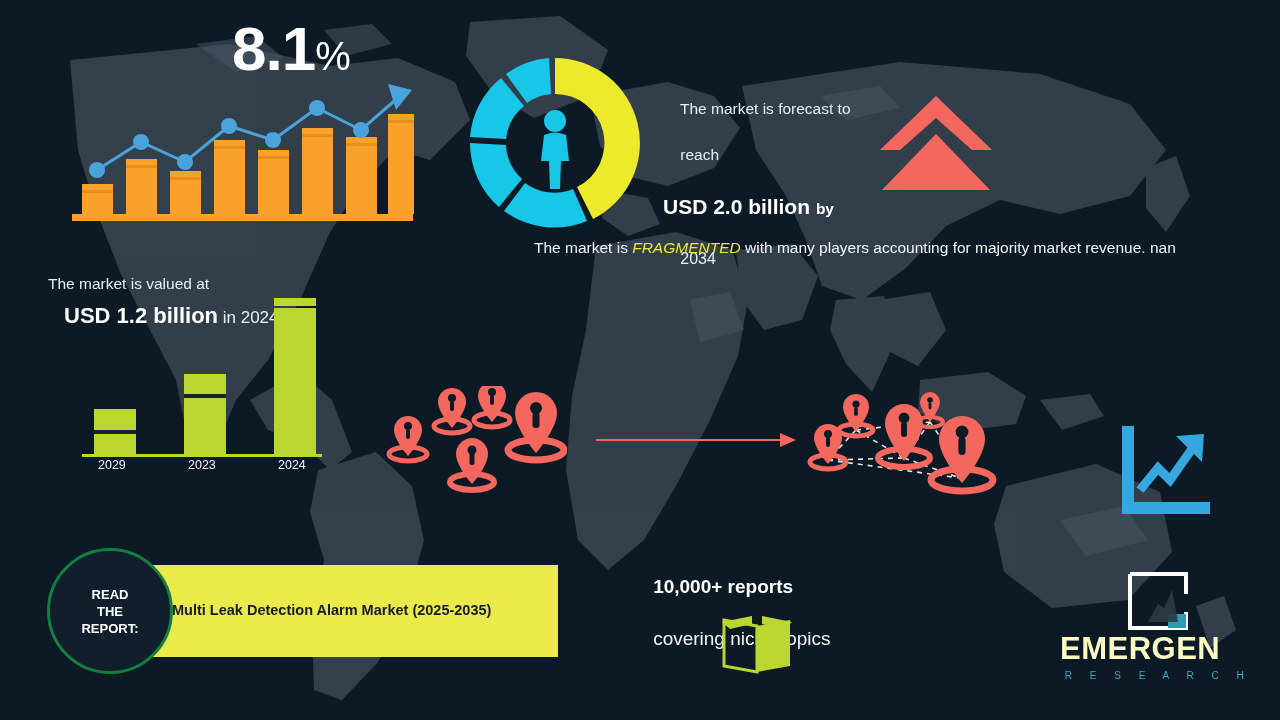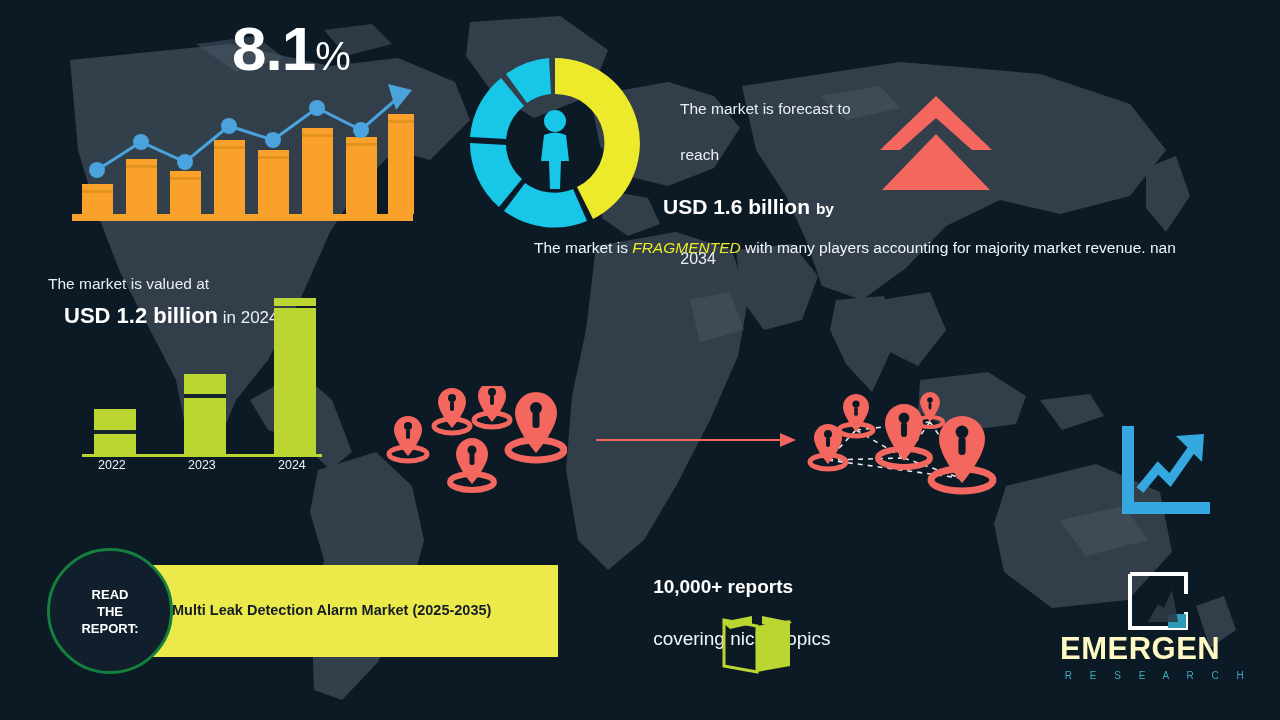--- a/index.html
+++ b/index.html
@@ -187,21 +187,21 @@
           <circle cx="0" cy="-22" r="11"></circle>
           <path d="M -11 -8 q 11 -5 22 0 l 3 26 h -8 l -1 28 h -10 l -1 -28 h -8 z"></path>
         </g>
       </g>
     </svg>
   </div>
 
   <div class="txt" id="forecastText">
     <span>The market is forecast to</span><br>
     <span>reach</span>
-    <span class="big"><span>USD 1.6 billion</span> <span class="sm">by</span></span>
+    <span class="big"><span>USD 2.0 billion</span> <span class="sm">by</span></span>
     <span class="yr">2034</span>
   </div>
 
   <div id="chevrons">
     <svg viewBox="0 0 120 100">
       <polygon points="60,4 116,58 96,58 60,26 24,58 4,58" fill="#f4675f"></polygon>
       <polygon points="60,42 114,98 6,98" fill="#f4675f"></polygon>
     </svg>
   </div>
 
@@ -217,21 +217,21 @@
       <rect x="16" y="140" width="42" height="4" fill="#16242e"></rect>
 
       <rect x="106" y="84" width="42" height="80" fill="#bcd631"></rect>
       <rect x="106" y="104" width="42" height="4" fill="#16242e"></rect>
 
       <rect x="196" y="18" width="42" height="146" fill="#bcd631"></rect>
       <rect x="196" y="8" width="42" height="8" fill="#bcd631"></rect>
 
       <rect x="4" y="164" width="240" height="3" fill="#bcd631"></rect>
     </svg>
-    <span class="gLabel" style="left:20px;top:168px;">2022</span>
+    <span class="gLabel" style="left:20px;top:168px;">2029</span>
     <span class="gLabel" style="left:110px;top:168px;">2023</span>
     <span class="gLabel" style="left:200px;top:168px;">2024</span>
   </div>
 
   <div id="pinsLeft">
     <svg viewBox="0 0 185 110">
       <g fill="#f4675f">
         <ellipse cx="26" cy="68" rx="19" ry="7" fill="none" stroke="#f4675f" stroke-width="5"></ellipse>
         <path d="M26 30 a14 14 0 0 1 14 14 c0 10 -14 26 -14 26 s-14 -16 -14 -26 a14 14 0 0 1 14 -14z"></path>
         <circle cx="26" cy="40" r="4" fill="#0c1a25"></circle>

